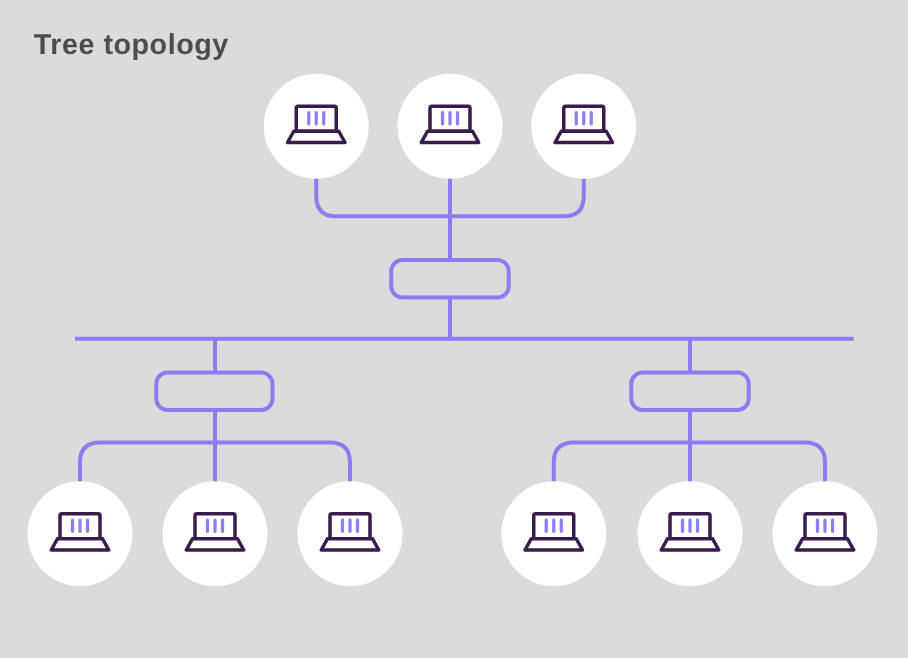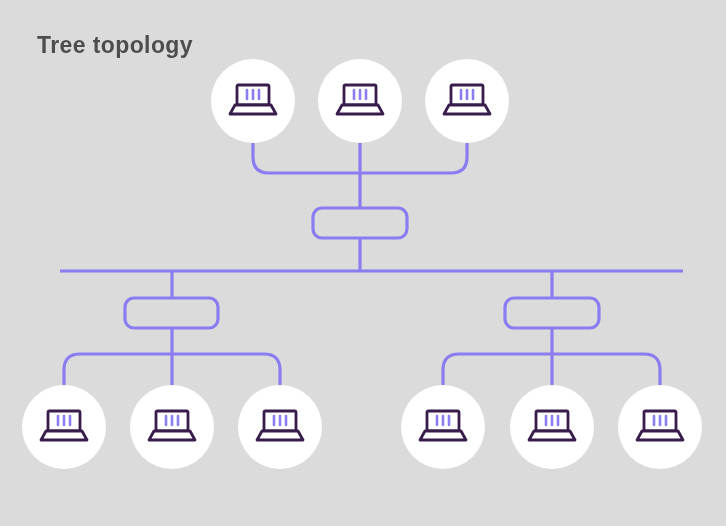--- a/index.html
+++ b/index.html
@@ -15,21 +15,21 @@
   body{
     width:726px;height:526px;
     background:var(--bg);
     overflow:hidden;
     font-family:"Liberation Sans", sans-serif;
     position:relative;
   }
   .page-title{
     position:absolute;
     left:25px;top:21px;
-    margin:12px;
+    margin:2px;
     font-size:23px;
     font-weight:600;
     letter-spacing:0.4px;
     color:var(--title);
     line-height:1.1;
   }
   #diagram-svg{position:absolute;left:0;top:0;display:block;}
   .wire{fill:none;stroke:var(--line);stroke-width:3.2;}
   .hub{fill:none;stroke:var(--line);stroke-width:3.2;}
   .node{fill:var(--node);}

